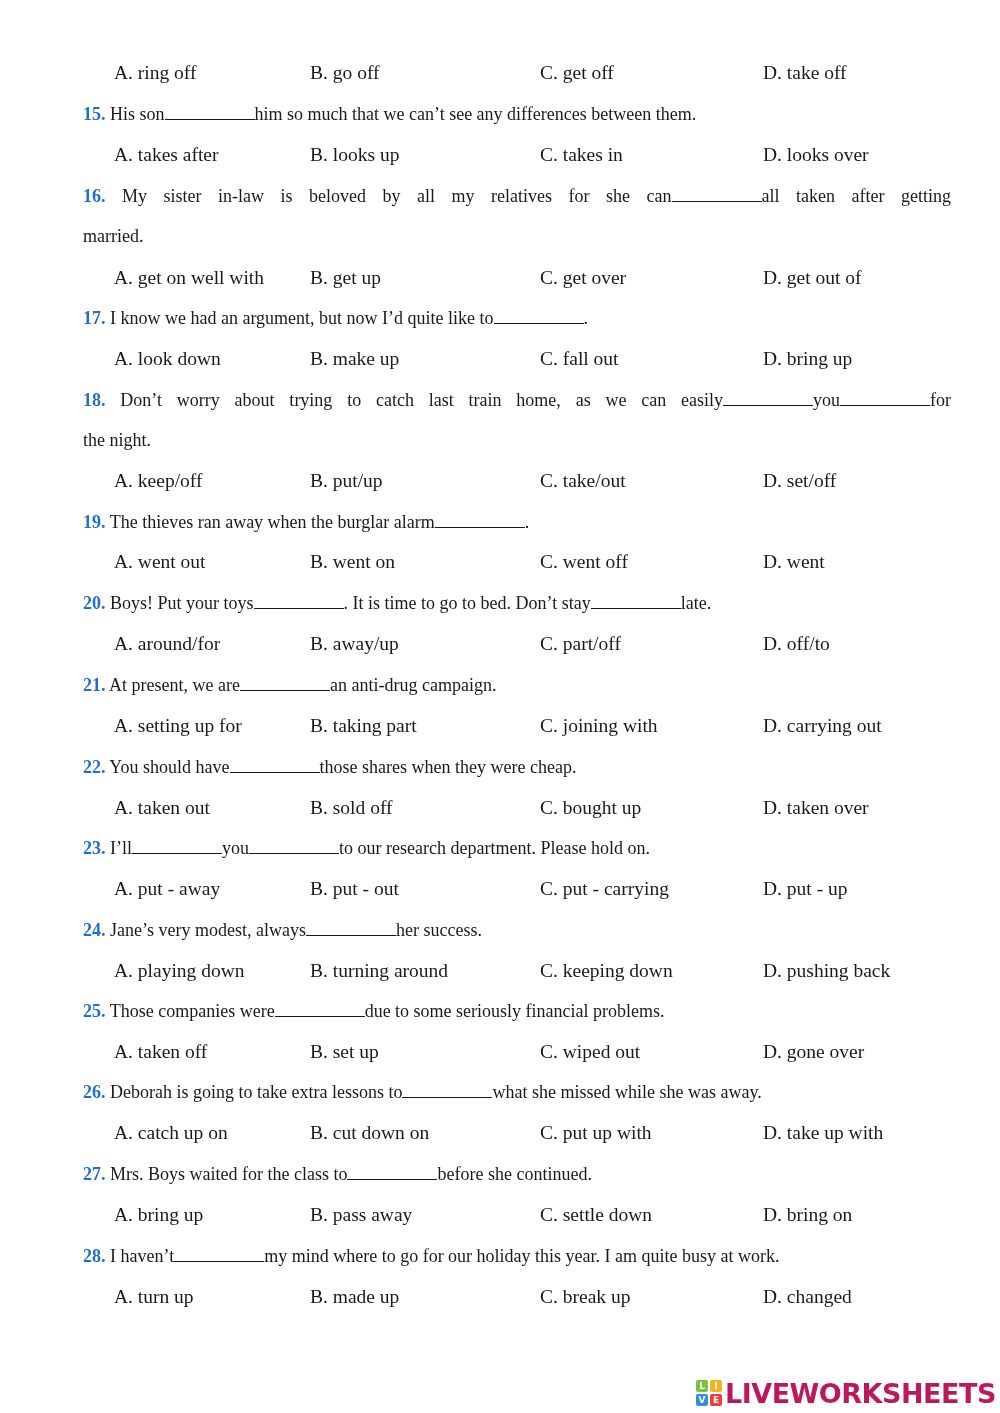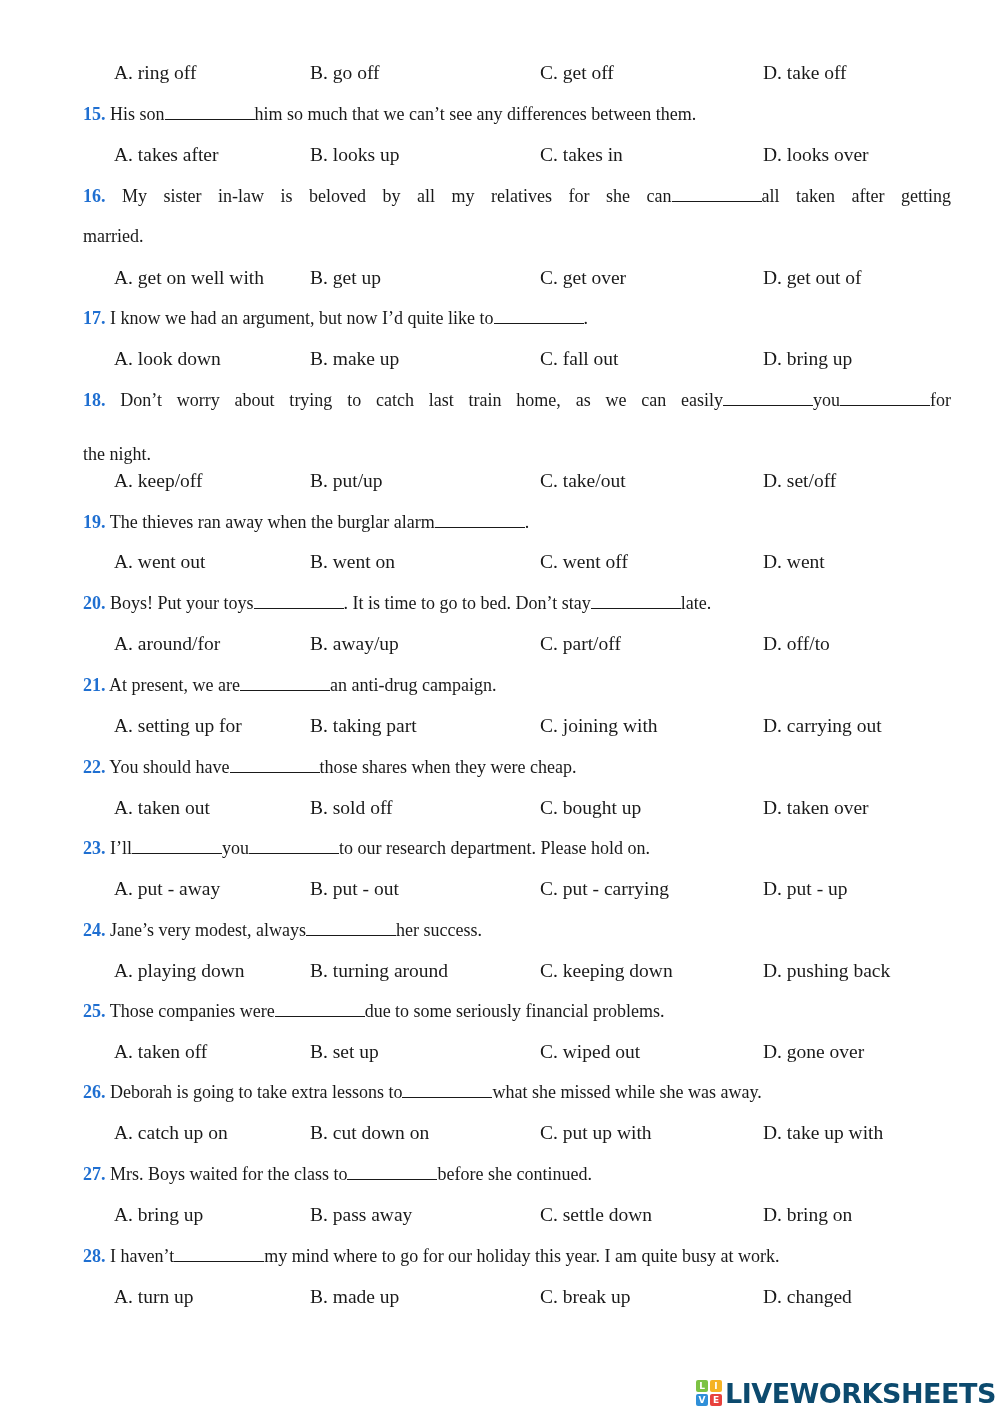--- a/index.html
+++ b/index.html
@@ -10,21 +10,21 @@
   .line.justify { text-align: justify; text-align-last: justify; }
   .qnum { color: #1f6fd1; font-weight: bold; }
   .blank { display: inline-block; width: 90px; border-bottom: 1.3px solid #1a1a1a; height: 16px; vertical-align: baseline; }
   .opts { position: absolute; left: 0; width: 1000px; height: 26px; font-size: 19.5px; line-height: 26px; }
   .opt { position: absolute; top: 0; white-space: nowrap; }
   .opt.a { left: 114px; } .opt.b { left: 310px; } .opt.c { left: 540px; } .opt.d { left: 763px; }
   .logo { position: absolute; left: 696px; top: 1378px; height: 30px; display: flex; align-items: center; }
   .logo-tiles { display: grid; grid-template-columns: 12px 12px; grid-template-rows: 12px 12px; gap: 2px; margin-right: 3px; }
   .tile { font-family: "DejaVu Sans", sans-serif; font-size: 9px; font-weight: bold; color: #fff;
           display: flex; align-items: center; justify-content: center; border-radius: 2px; }
-  .logo-text { font-family: "DejaVu Sans", sans-serif; font-weight: bold; font-size: 27px; letter-spacing: -0.5px; color: #0c4a6e; }
+  .logo-text { font-family: "DejaVu Sans", sans-serif; font-weight: bold; font-size: 27px; letter-spacing: -0.5px; color: #be185d; }
 </style>
 </head>
 <body>
 
 <div class="page">
 
   <div class="opts" style="top:60px">
     <span class="opt a">A. ring off</span>
     <span class="opt b">B. go off</span>
     <span class="opt c">C. get off</span>
@@ -64,21 +64,21 @@
     <span class="opt a">A. look down</span>
     <span class="opt b">B. make up</span>
     <span class="opt c">C. fall out</span>
     <span class="opt d">D. bring up</span>
   </div>
 
   <div class="line justify" style="top:387px">
     <span class="qnum">18.</span>
     <span>Don’t worry about trying to catch last train home, as we can easily</span><span class="blank"></span><span>you</span><span class="blank"></span><span>for</span>
   </div>
-  <div class="line" style="top:441px">
+  <div class="line" style="top:427px">
     <span>the night.</span>
   </div>
   <div class="opts" style="top:468px">
     <span class="opt a">A. keep/off</span>
     <span class="opt b">B. put/up</span>
     <span class="opt c">C. take/out</span>
     <span class="opt d">D. set/off</span>
   </div>
 
   <div class="line" style="top:509px">

